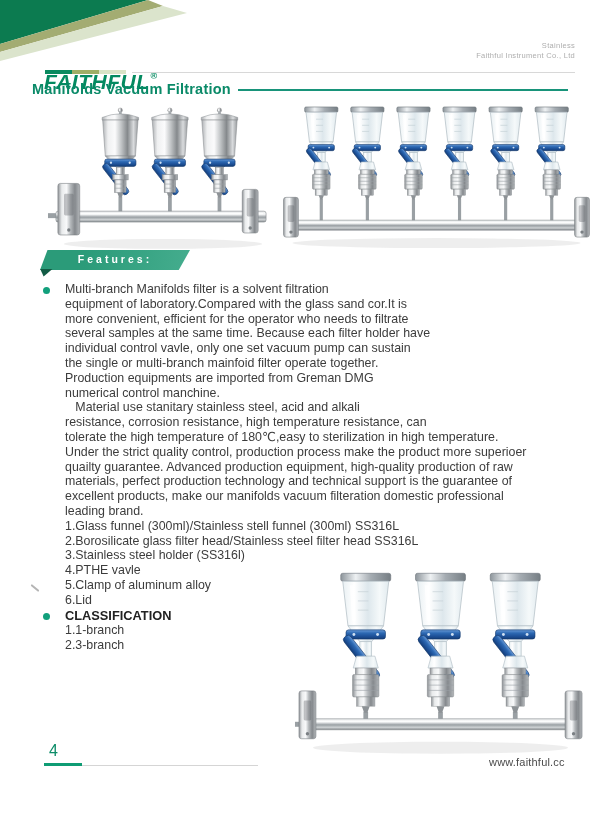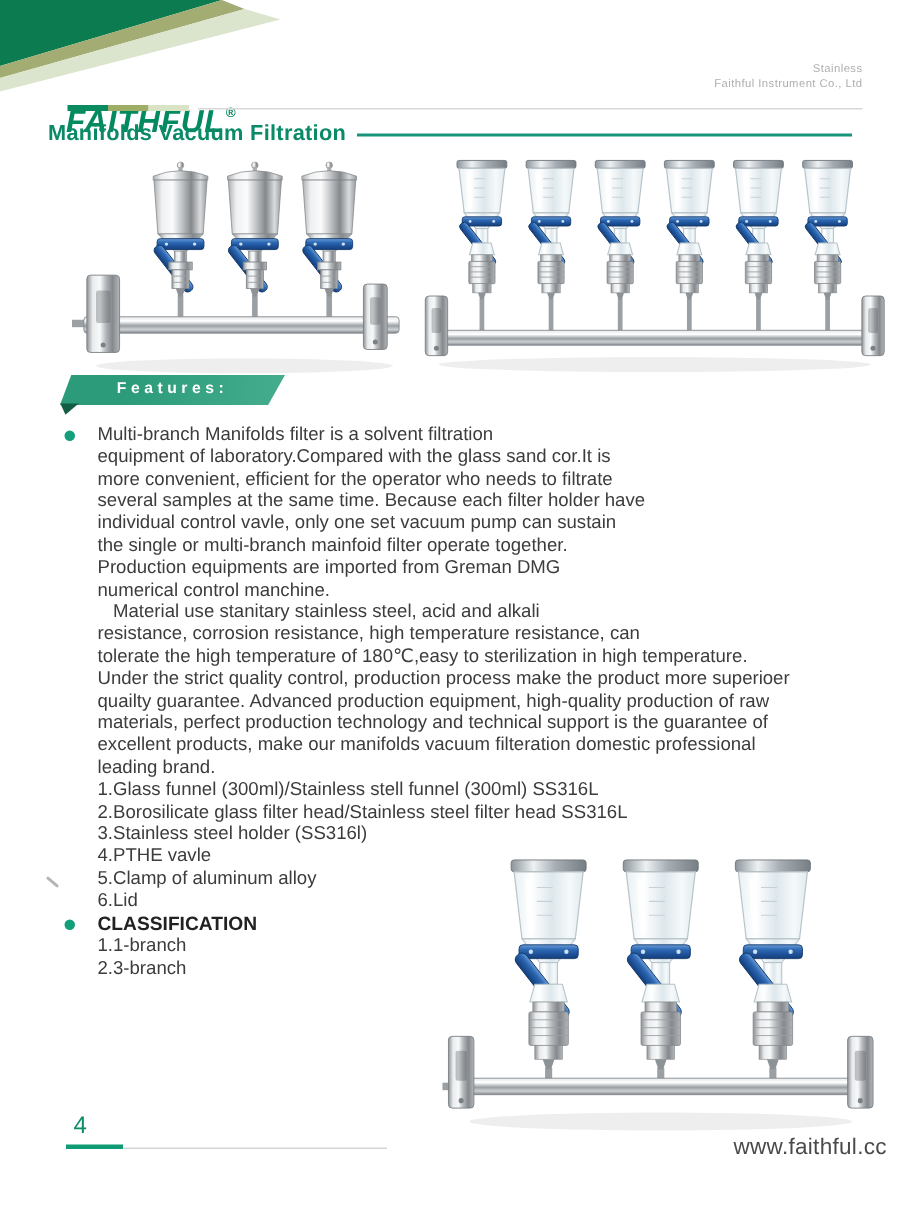--- a/index.html
+++ b/index.html
@@ -40,21 +40,21 @@
   .para { position:relative; padding-left:25px; margin:0; white-space:pre-line; }
   .dot { position:absolute; left:3px; top:4.5px; width:7px; height:7px; border-radius:50%; background:#12a07c; }
   .sec-head { position:relative; padding-left:25px; font-weight:700; color:#222222; font-size:12.8px; margin-top:1px; }
   .sec-items div { padding-left:25px; }
 
   .stray { position:absolute; left:30px; top:587px; width:10px; height:2px; background:#b5b5b5; transform:rotate(40deg); border-radius:1px; }
 
   .page-num { position:absolute; left:49px; top:742px; font-size:16px; color:#0c8c68; }
   .pagenum-rule-green { position:absolute; left:44px; top:763px; width:38px; height:3px; background:#0f9c74; }
   .pagenum-rule-gray { position:absolute; left:82px; top:764.5px; width:176px; height:1px; background:#d5d5d5; }
-  .website { position:absolute; left:489px; top:756px; font-size:15px; color:#4a4a4a; letter-spacing:0.2px; }
+  .website { position:absolute; left:489px; top:756px; font-size:11px; color:#4a4a4a; letter-spacing:0.2px; }
 </style>
 </head>
 <body>
 
 <div class="page">
 
   <svg width="0" height="0" style="position:absolute" aria-hidden="true">
     <defs>
       <linearGradient id="gBarH" x1="0" y1="0" x2="0" y2="1">
         <stop offset="0" stop-color="#e9ebec"></stop>

